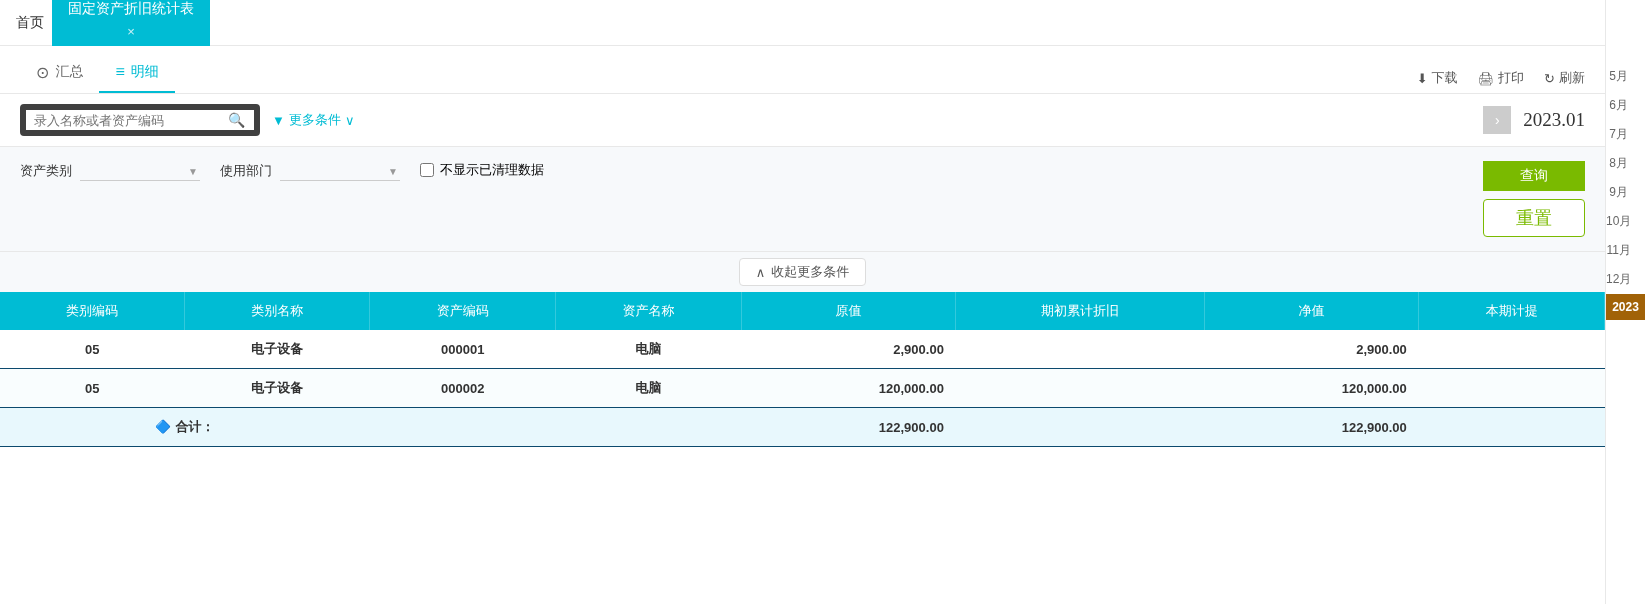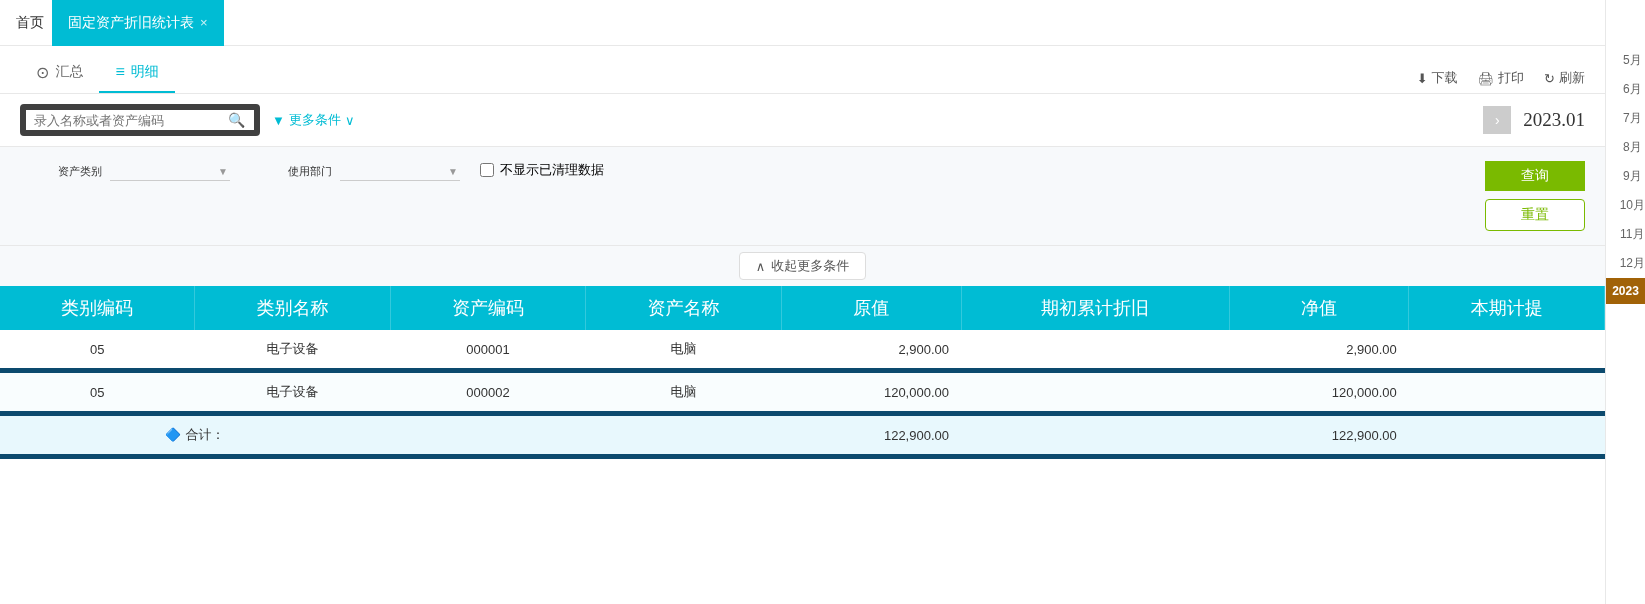--- a/index.html
+++ b/index.html
@@ -33,20 +33,21 @@
     .top-nav .tab-item {
       display: flex;
       align-items: center;
       background: #00bcd4;
       color: #fff;
       padding: 0 16px;
       height: 46px;
       font-size: 14px;
       cursor: pointer;
       gap: 6px;
+      flex-direction: column;
     }
     .top-nav .tab-item .close-btn {
       cursor: pointer;
       font-size: 13px;
       opacity: 0.8;
     }
     .top-nav .close-window {
       margin-left: auto;
       font-size: 16px;
       cursor: pointer;
@@ -168,23 +169,22 @@
       border-bottom: 1px solid #e8e8e8;
       flex-wrap: wrap;
     }
     .adv-filter .filter-group {
       display: flex;
       align-items: center;
       gap: 8px;
     }
     .adv-filter .filter-label {
       color: #333;
-      font-size: 11px;
+      font-size: 13px;
       white-space: nowrap;
-      margin-left: 38px;
     }
     .adv-filter .filter-select {
       border: none;
       border-bottom: 1px solid #ccc;
       padding: 2px 20px 2px 4px;
       background: transparent;
       font-size: 13px;
       color: #333;
       outline: none;
       min-width: 120px;
@@ -227,21 +227,21 @@
       font-size: 14px;
       cursor: pointer;
       min-width: 100px;
     }
     .btn-reset {
       background: #fff;
       color: #7aba00;
       border: 1px solid #7aba00;
       border-radius: 4px;
       padding: 6px 32px;
-      font-size: 14px;
+      font-size: 18px;
       cursor: pointer;
       min-width: 100px;
     }
 
     
     .collapse-bar {
       display: flex;
       justify-content: center;
       align-items: center;
       padding: 6px 0;
@@ -272,26 +272,27 @@
       border-collapse: collapse;
     }
     thead tr {
       background: #00bcd4;
       color: #fff;
     }
     thead th {
       padding: 10px 12px;
       text-align: center;
       font-weight: normal;
-      font-size: 18px;
+      font-size: 13px;
       border-right: 1px solid rgba(255,255,255,0.2);
       white-space: nowrap;
     }
     tbody tr {
-      border-bottom: 5px solid #0c4a6e;
+      border-bottom: 1px solid #0c4a6e;
+      font-weight: bold;
     }
     tbody tr:nth-child(odd) {
       background: #fff;
     }
     tbody tr:nth-child(even) {
       background: #f9fdfe;
     }
     tbody tr.total-row {
       background: #e8f8fd;
       border-radius: 9px;
@@ -310,22 +311,22 @@
     .right-sidebar {
       position: fixed;
       right: 0;
       top: 0;
       width: 40px;
       height: 604px;
       background: #fff;
       border-left: 1px solid #e8e8e8;
       display: flex;
       flex-direction: column;
-      align-items: flex-end;
-      padding-top: 46px;
+      align-items: flex-start;
+      padding-top: 62px;
       z-index: 100;
     }
     .right-sidebar .month-item {
       padding: 6px 0;
       font-size: 12px;
       color: #666;
       cursor: pointer;
       width: 100%;
       text-align: center;
     }

